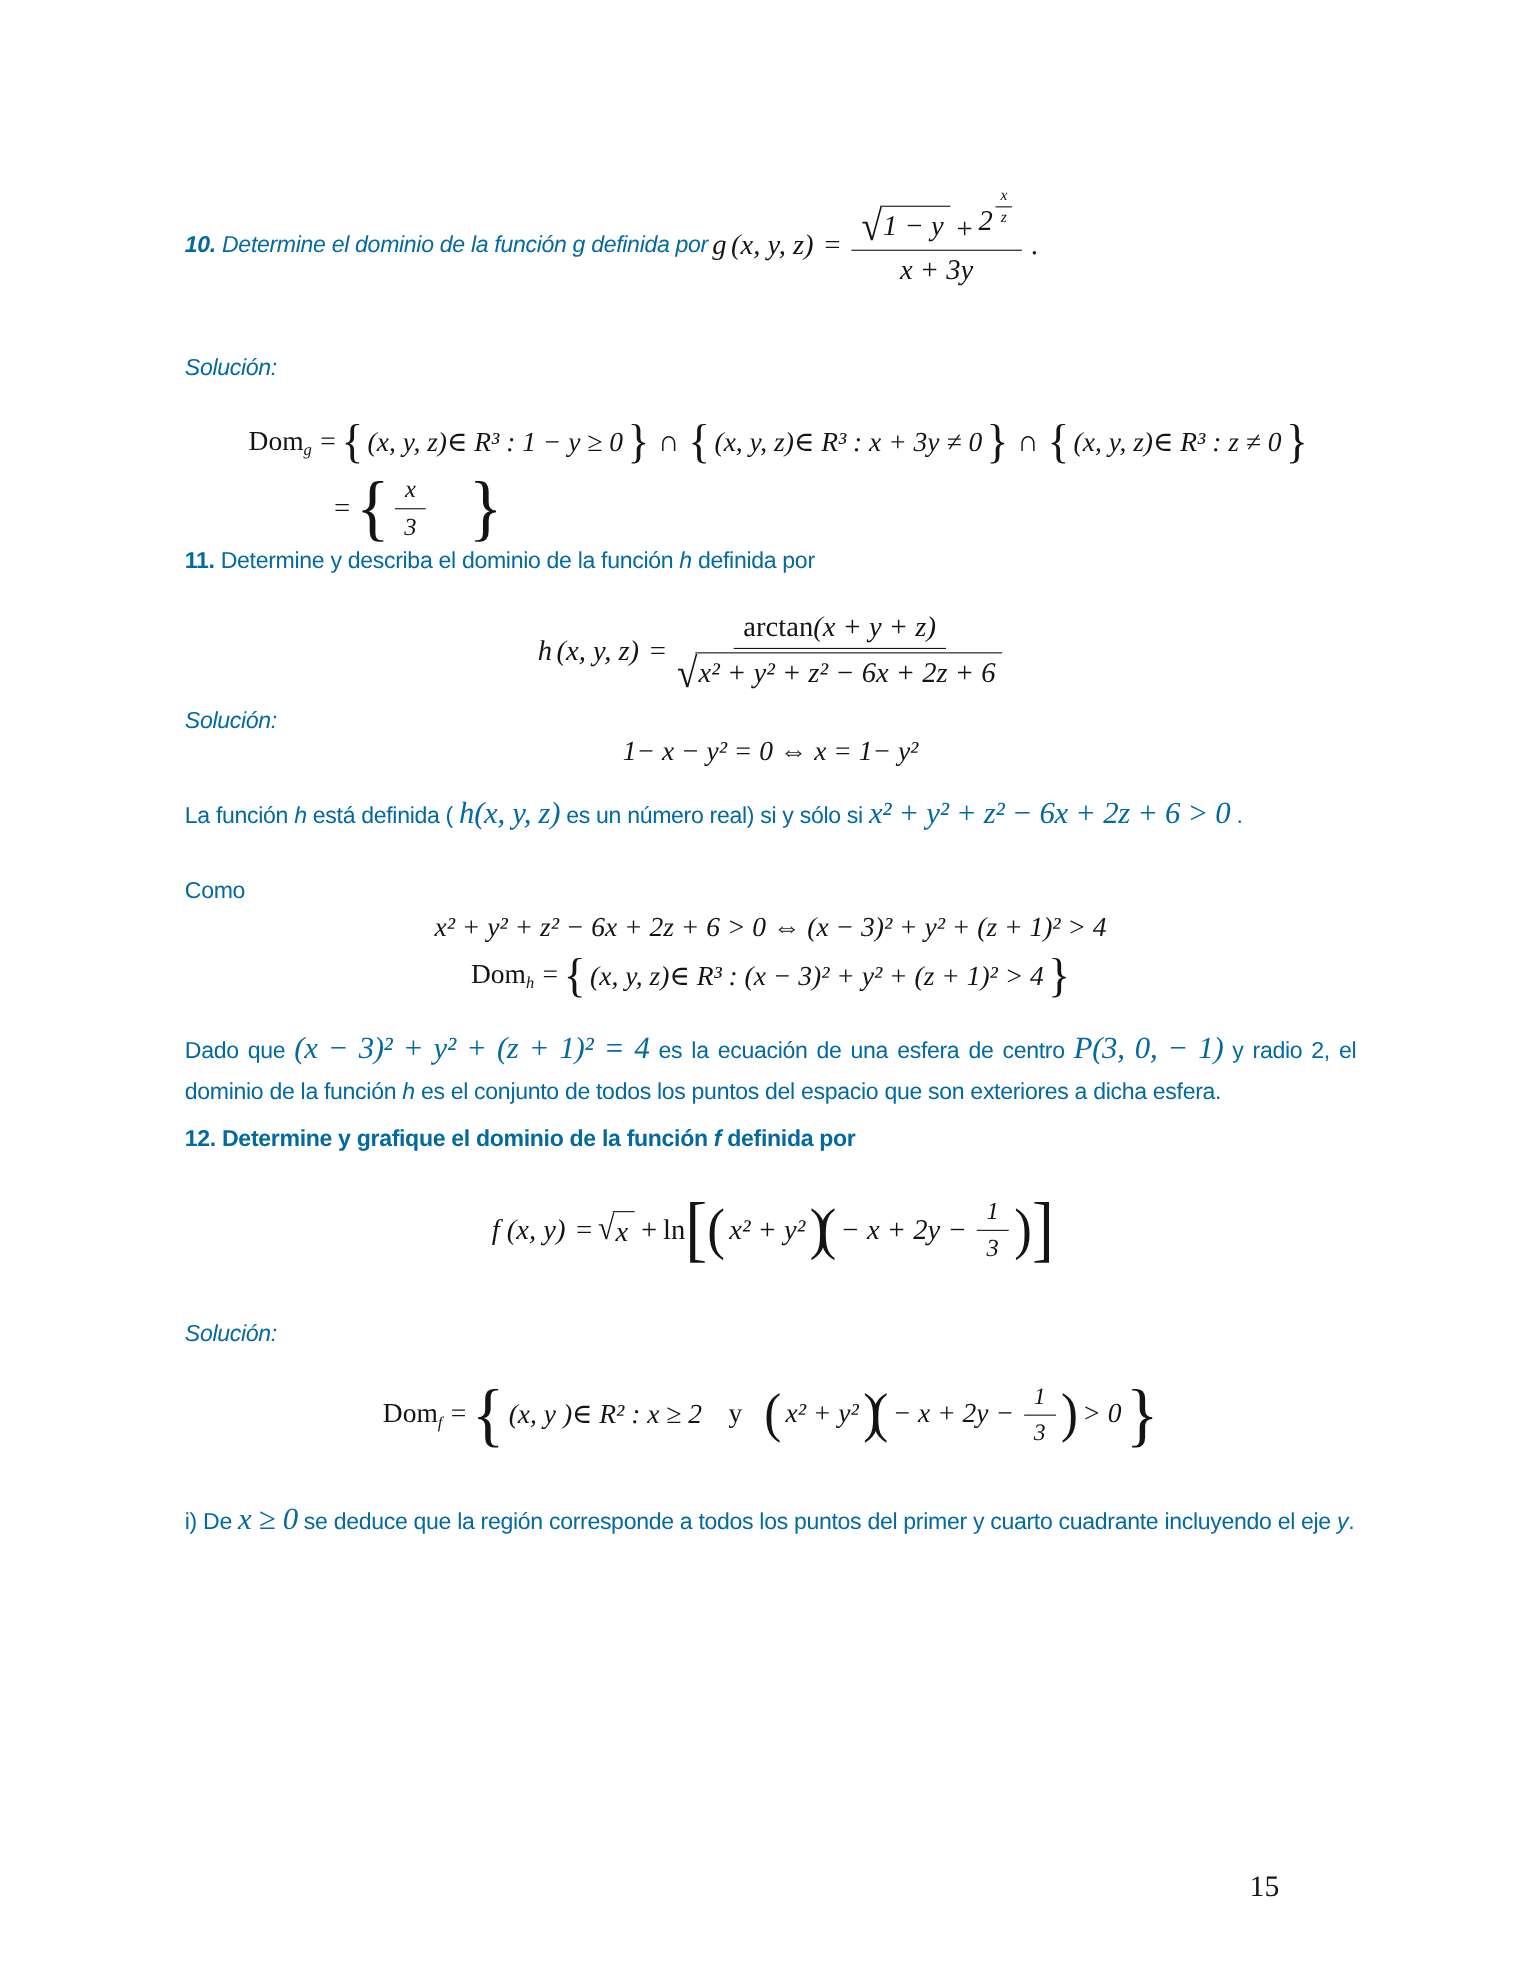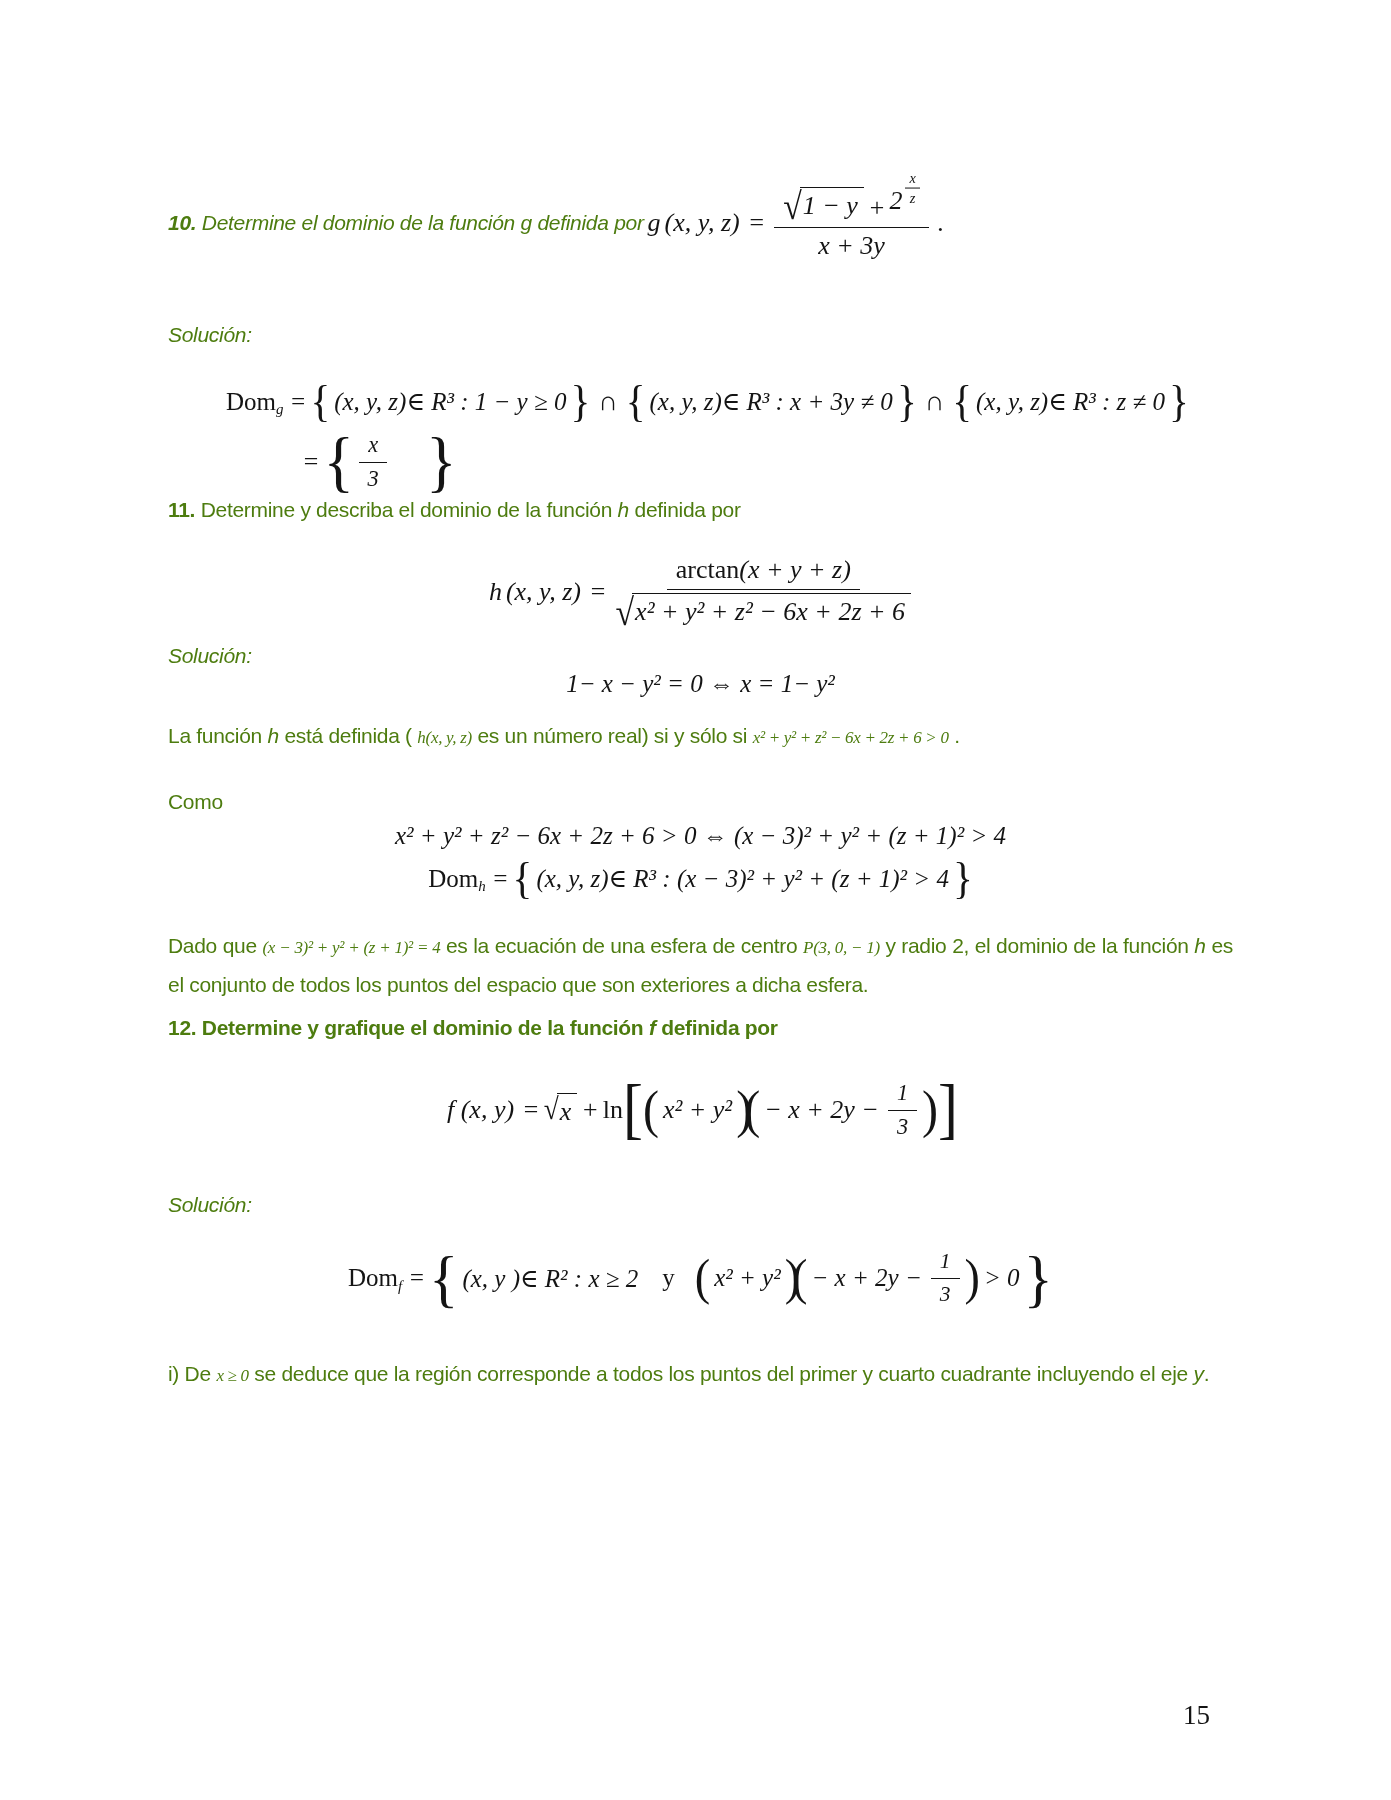--- a/index.html
+++ b/index.html
@@ -8,38 +8,38 @@
     width:1391px; height:1800px;
     background:#ffffff;
     box-sizing:border-box;
     padding:163px 158px 0 168px;
     overflow:hidden;
     color:#141414;
   }
   
   .btxt {
     font-family:"Liberation Sans","DejaVu Sans",sans-serif;
-    font-size:21px; letter-spacing:-0.3px; color:#4d7c0f;
+    font-size:21px; letter-spacing:-0.3px; color:#0369a1;
   }
   .it   { font-style:italic; }
   .para { line-height:37px; max-width:1068px; text-align:justify; }
   .soluc { font-style:italic; }
   
   .eqrow {
     display:flex; align-items:center;
     font-family:"Liberation Serif","DejaVu Serif",serif;
     font-style:italic; font-size:26px; color:#141414;
     white-space:nowrap;
   }
   .center { justify-content:center; }
   .tok { margin:0 4px; }
   .up  { font-style:normal; }
   .imath {
     font-family:"Liberation Serif","DejaVu Serif",serif;
-    font-style:italic; font-size:17px; white-space:nowrap;
+    font-style:italic; font-size:28px; white-space:nowrap;
   }
   .msub {
     font-size:0.6em; display:inline-block;
     transform:translateY(0.55em); margin-right:2px;
   }
   
   .frac { display:inline-flex; flex-direction:column; align-items:center; margin:0 5px; }
   .fnum { display:inline-flex; align-items:flex-end; justify-content:center;
           border-bottom:1.8px solid #141414; padding:0 9px 4px; }
   .fden { display:inline-flex; justify-content:center; padding-top:3px; }
@@ -57,21 +57,21 @@
   .expfrac .efd { padding-top:1px; }
   
   .d { font-style:normal; line-height:0.9; display:inline-block; font-weight:400; }
   .d-m { font-size:1.65em; transform:scaleY(1.05); }           
   .d-l { font-size:2.45em; font-weight:300; transform:scaleY(1.05); } 
   .d-p { font-size:1.85em; font-weight:300; transform:scaleY(1.08); } 
   .d-b { font-size:2.3em; font-weight:300; transform:scaleY(1.12); }  
   .cup { font-style:normal; font-size:1.08em; margin:0 8px; }
   
   .pagenum {
-    position:absolute; left:1183px; top:1700px;
+    position:absolute; left:1136px; top:1700px;
     font-family:"Liberation Serif","DejaVu Serif",serif; font-size:27px;
   }
 </style>
 </head>
 <body>
 
 <div class="page">
 
   <div class="eqrow" style="height:120px;">
     <span class="btxt" style="white-space:nowrap;"><b>10.</b><span> Determine el dominio de  la función </span><span class="it">g</span><span>  definida por </span></span>

